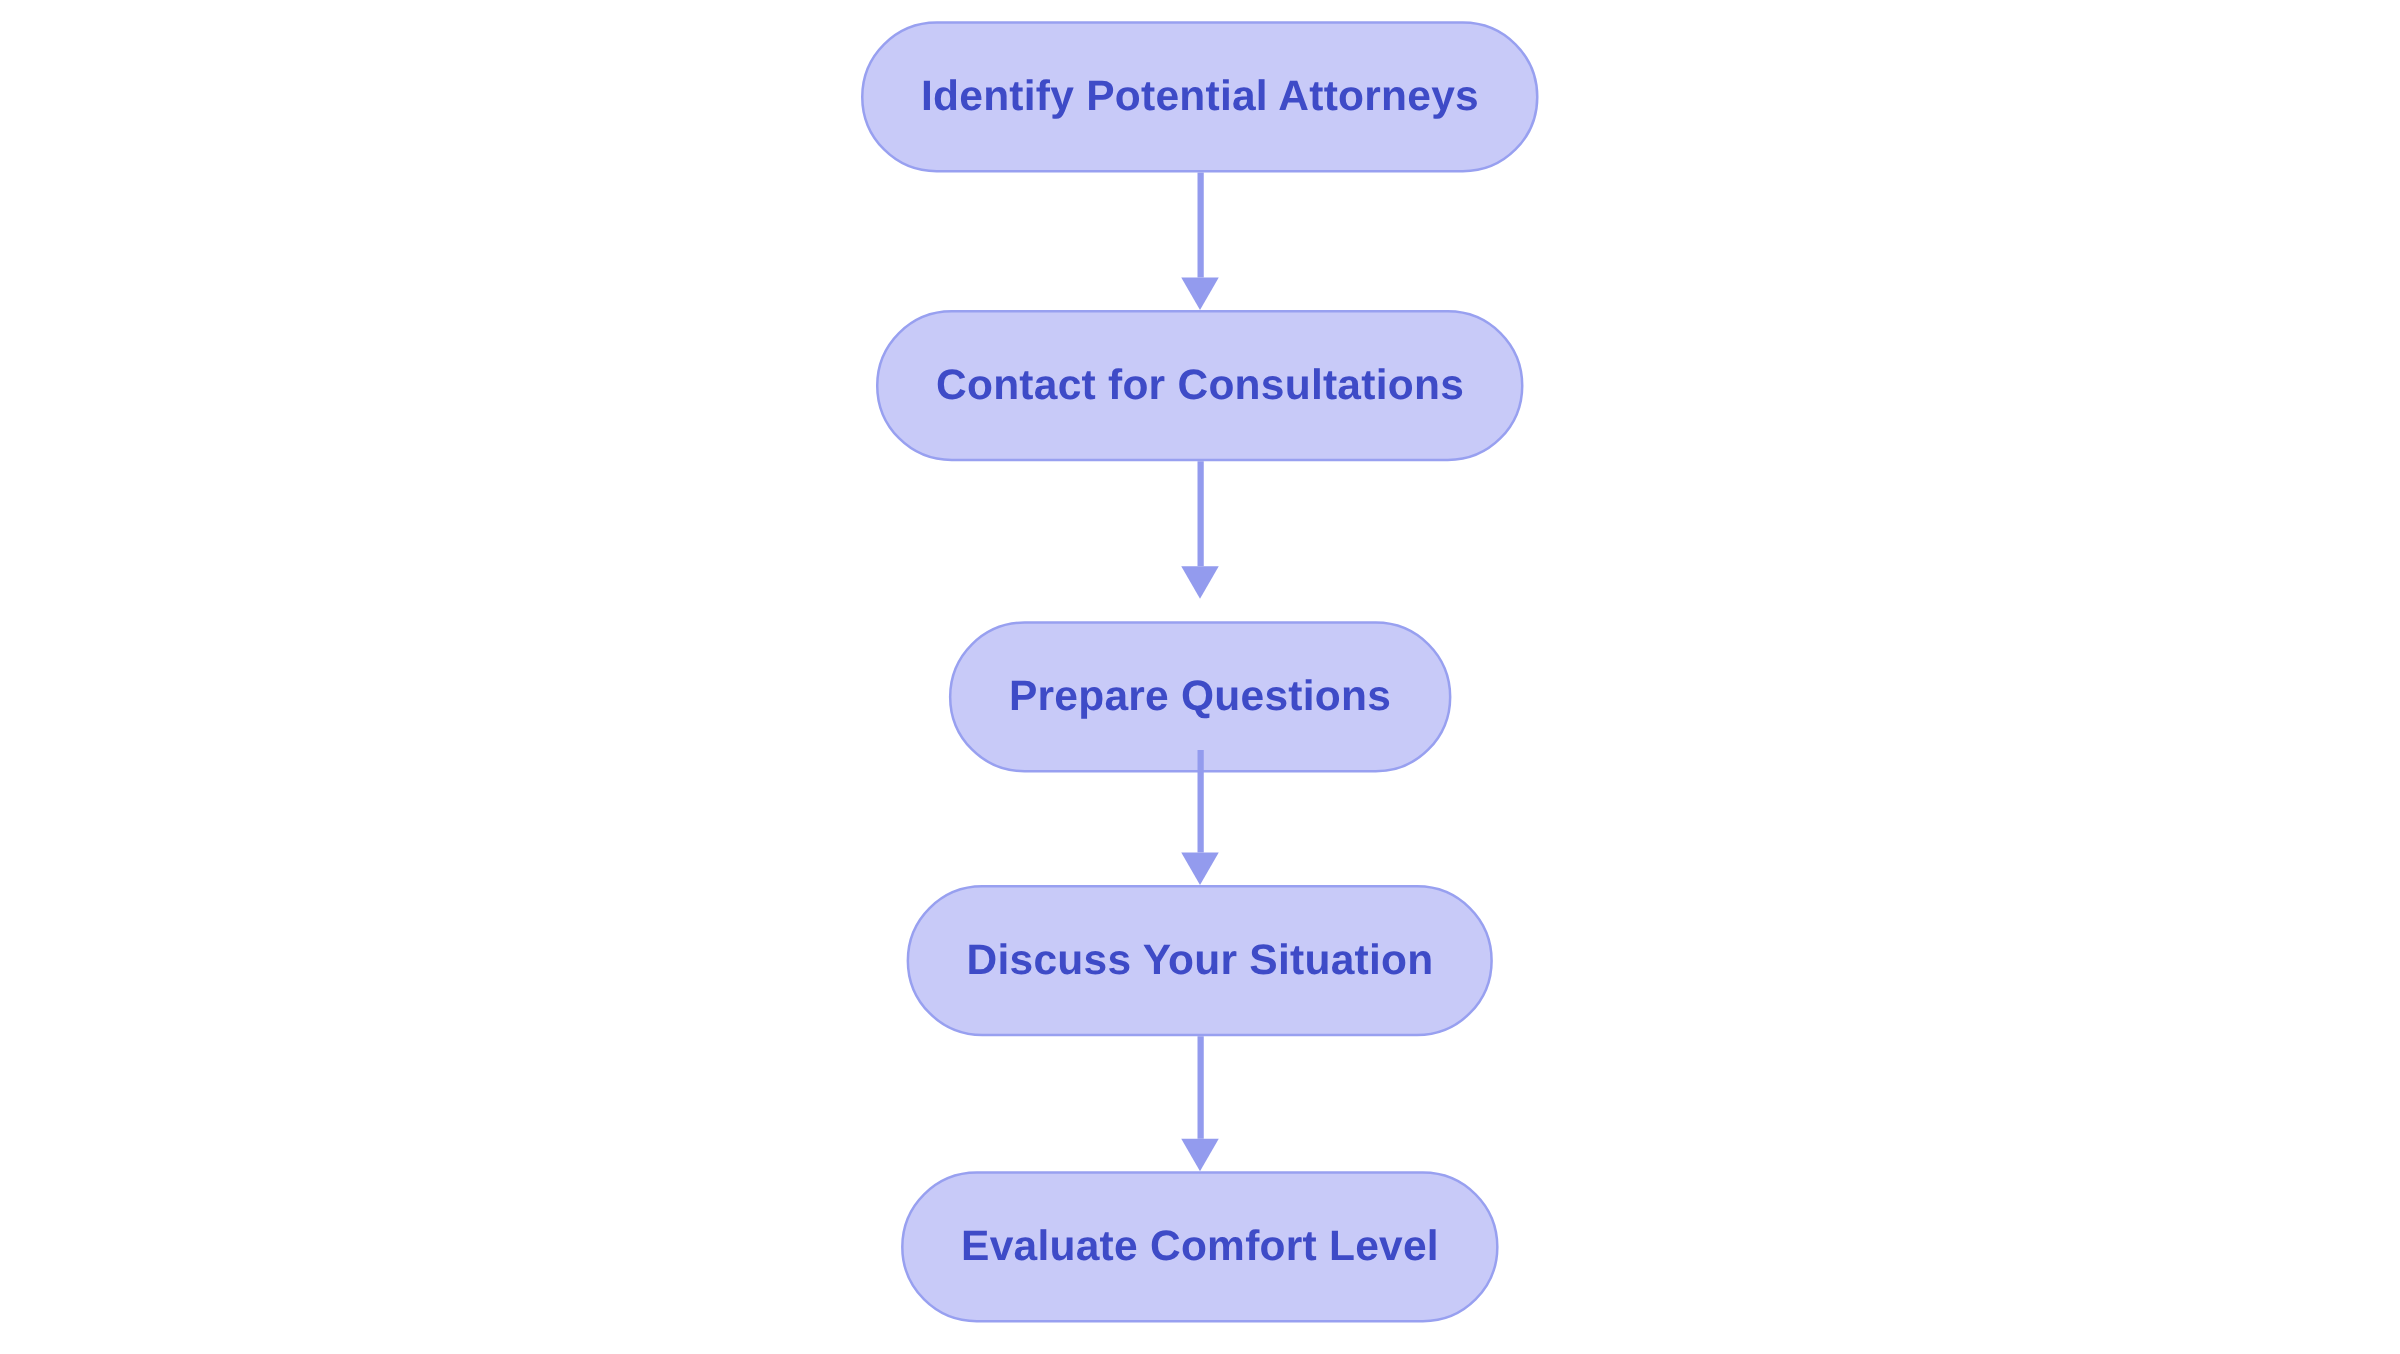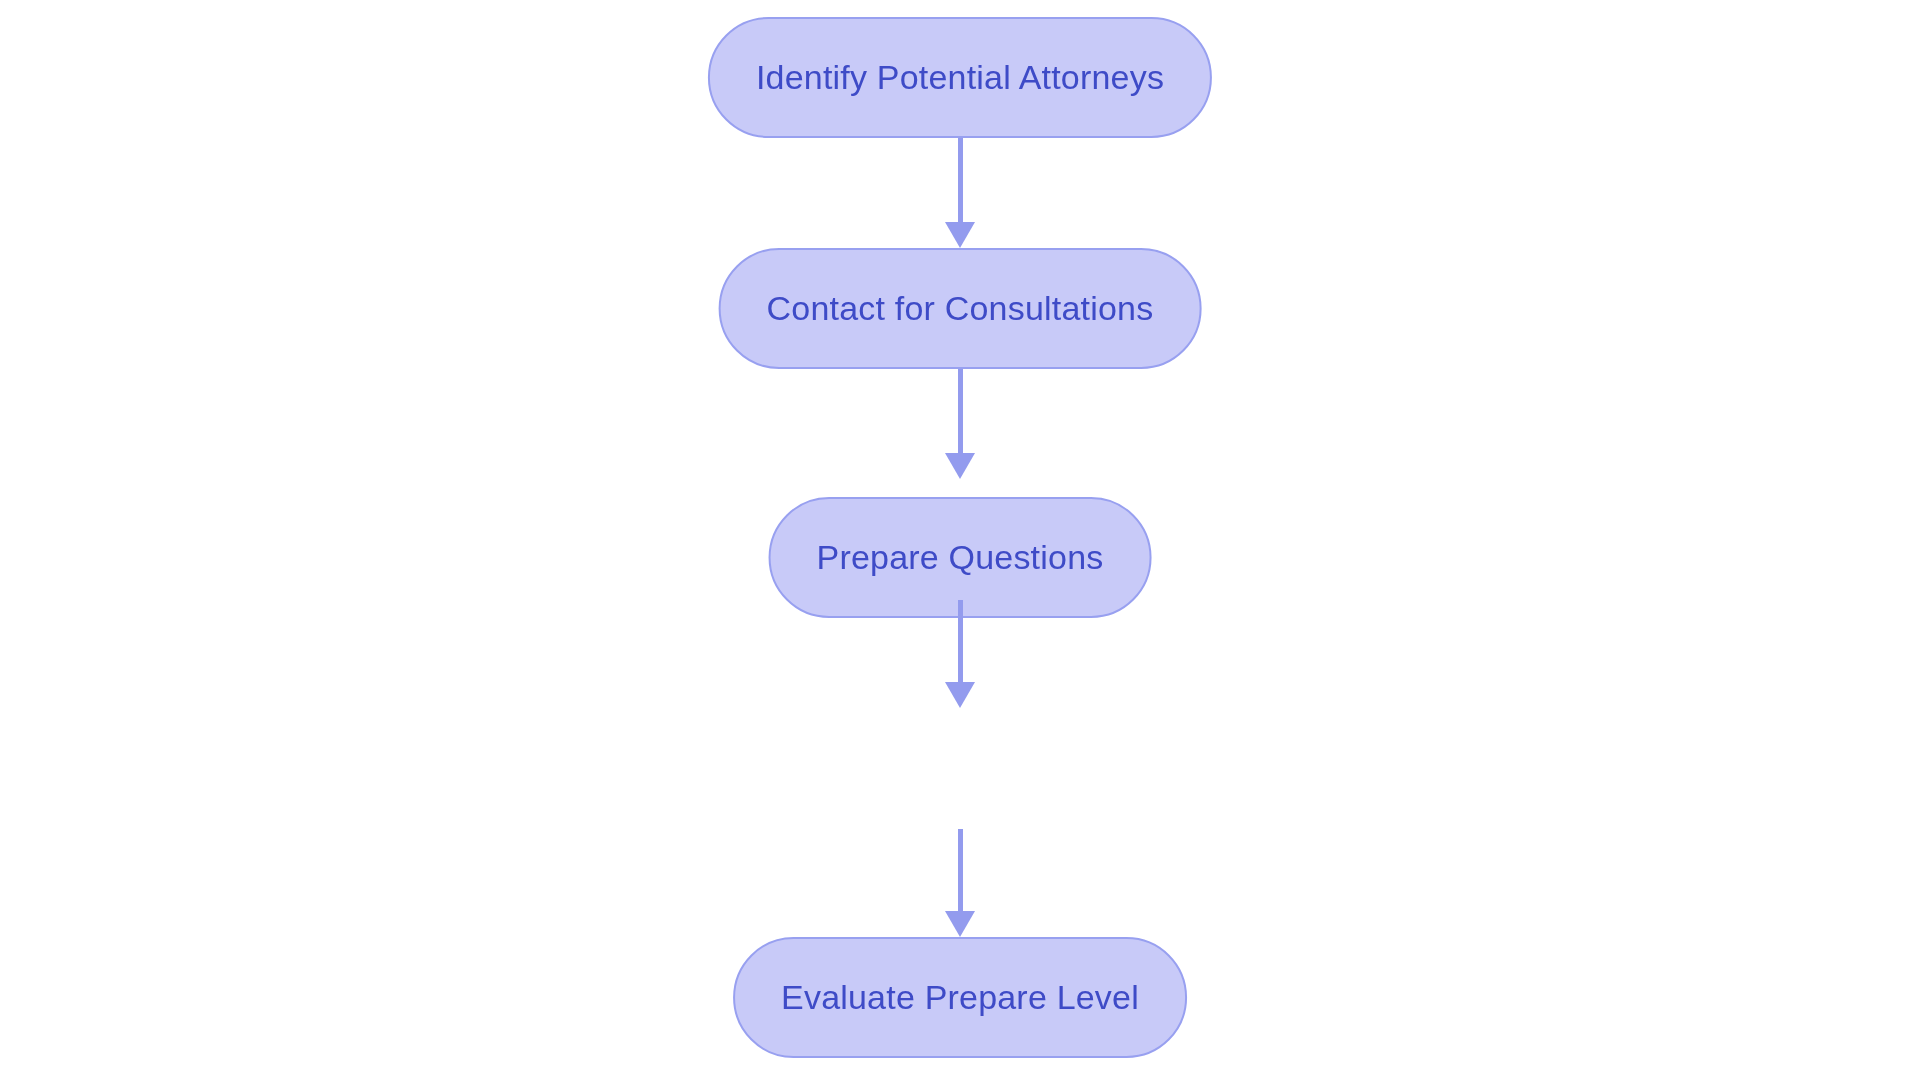--- a/index.html
+++ b/index.html
@@ -26,21 +26,21 @@
     padding:0 46px;
     display:flex;
     align-items:center;
     justify-content:center;
     white-space:nowrap;
     background:var(--node-fill);
     border:2px solid var(--node-border);
     border-radius:61px;
     color:var(--node-text);
     font-size:34px;
-    font-weight:400;
+    font-weight:700;
     letter-spacing:0.2px;
   }
   .n1{top:17px;}
   .n2{top:248px;}
   .n3{top:497px;}
   .n4{top:708px;}
   .n5{top:937px;}
   .arrow{
     position:absolute;
     left:50%;
@@ -91,23 +91,26 @@
 
   <div class="node n3">
     <span>Prepare Questions</span>
   </div>
 
   <div class="arrow a3">
     <div class="shaft"></div>
     <div class="head"></div>
   </div>
 
+  <div class="node n4">
+    <span>Discuss Your Situation</span>
+  </div>
 
   <div class="arrow a4">
     <div class="shaft"></div>
     <div class="head"></div>
   </div>
 
   <div class="node n5">
-    <span>Evaluate Prepare Level</span>
+    <span>Evaluate Comfort Level</span>
   </div>
 
 </div>
 
 </body></html>

